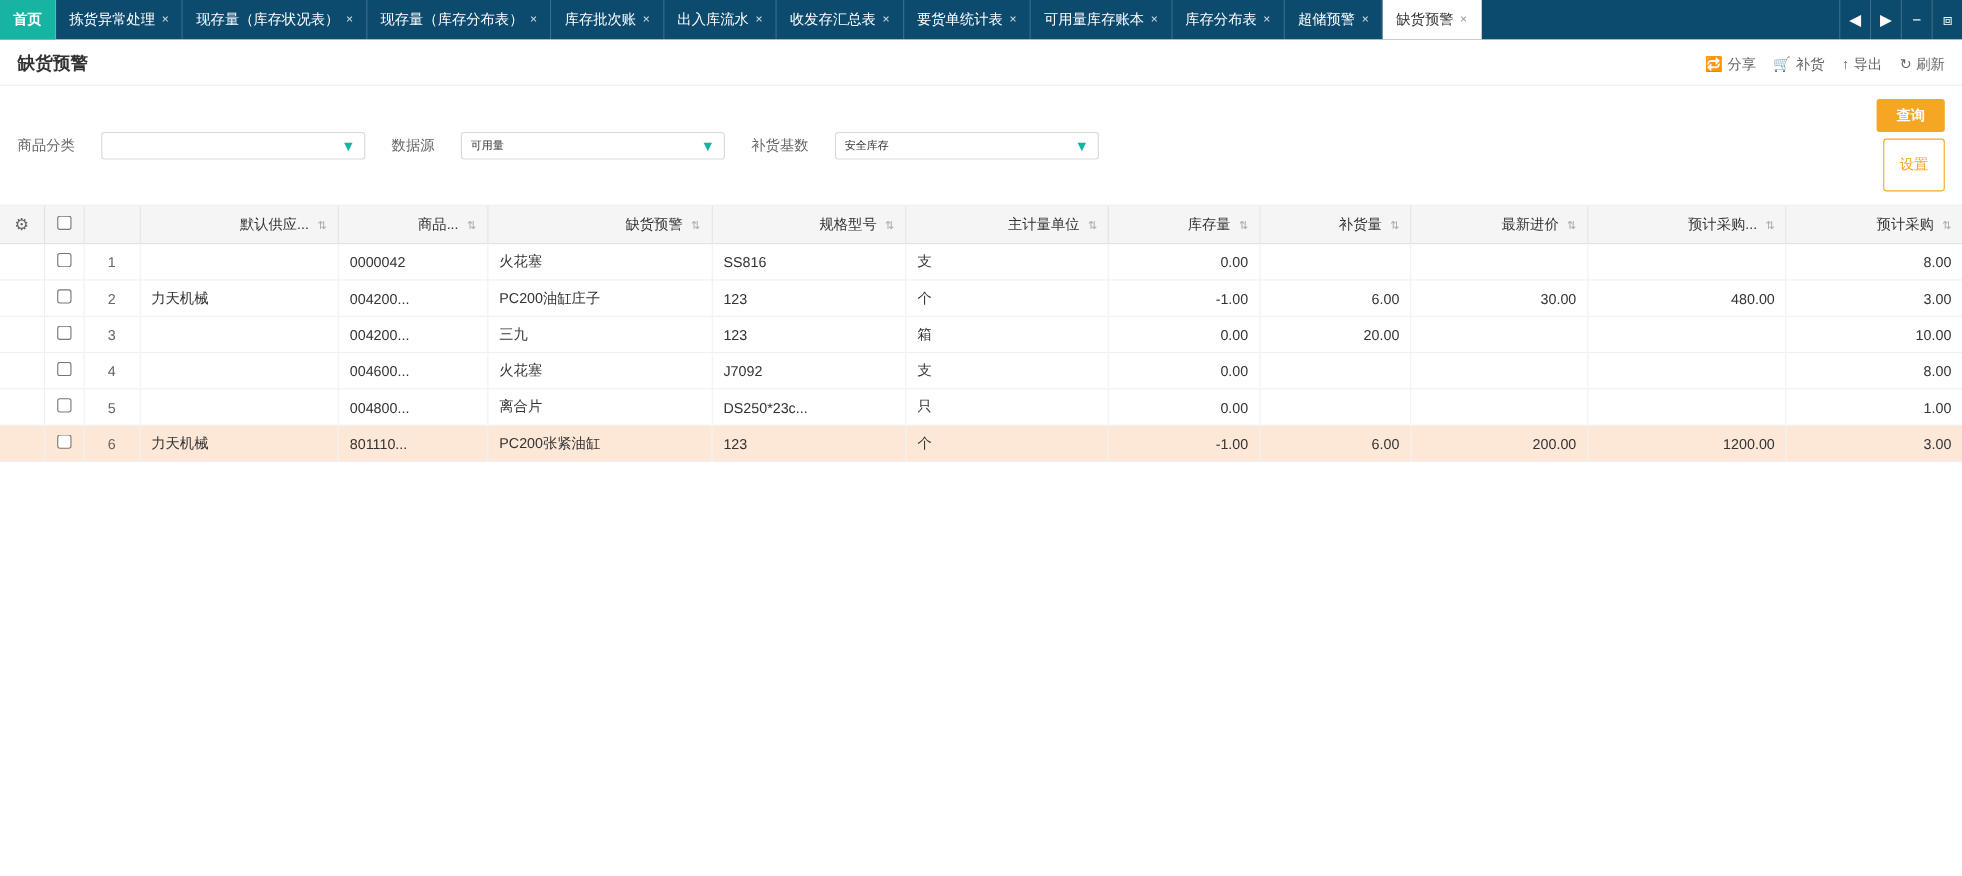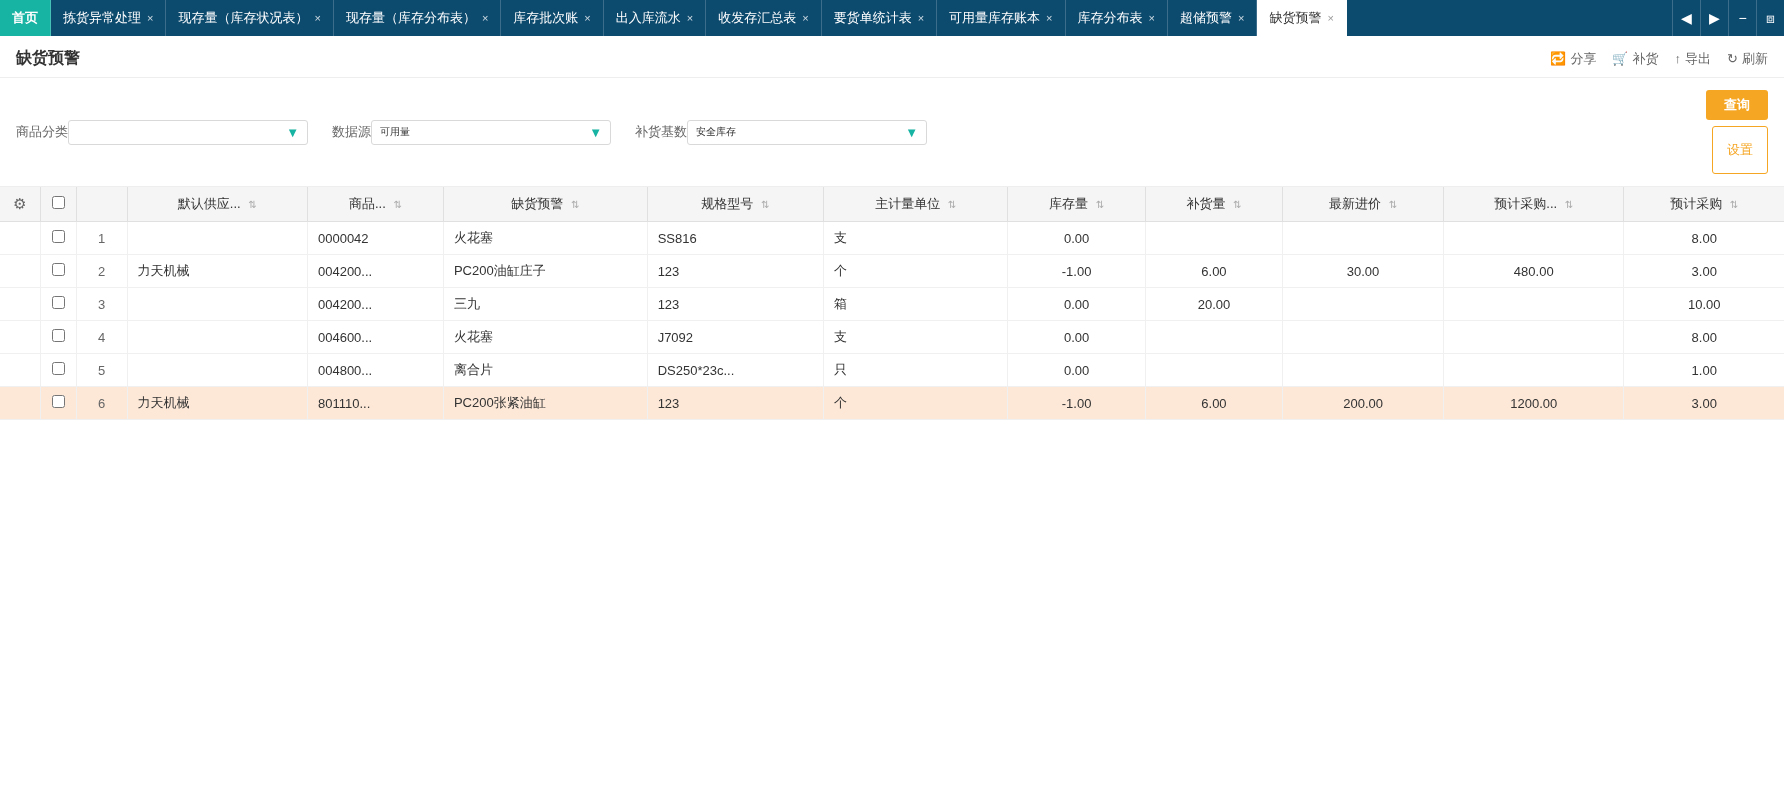--- a/index.html
+++ b/index.html
@@ -102,21 +102,21 @@
     .filter-row {
       display: flex;
       align-items: center;
       padding: 12px 16px;
       gap: 24px;
       border-bottom: 1px solid #eee;
     }
     .filter-group {
       display: flex;
       align-items: center;
-      gap: 0;
+      gap: 24px;
     }
     .filter-label {
       color: #666;
       white-space: nowrap;
       font-size: 13px;
     }
     .filter-select {
       display: flex;
       align-items: center;
       border: 1px solid #d9d9d9;
@@ -176,21 +176,21 @@
       width: 100%;
       border-collapse: collapse;
       font-size: 13px;
     }
     thead tr {
       background: #f5f5f5;
       border-bottom: 1px solid #e0e0e0;
     }
     thead th {
       padding: 8px 10px;
-      text-align: center;
+      text-align: right;
       color: #333;
       font-weight: normal;
       white-space: nowrap;
       border-right: 1px solid #e0e0e0;
       position: relative;
     }
     thead th:last-child { border-right: none; }
     thead th .sort-arrows {
       font-size: 10px;
       color: #aaa;
@@ -215,21 +215,21 @@
     }
     .checkbox-cell {
       text-align: center;
       width: 36px;
     }
     .settings-cell {
       text-align: center;
       width: 40px;
     }
     .num-right {
-      text-align: center;
+      text-align: right;
     }
     input[type="checkbox"] {
       cursor: pointer;
       accent-color: #17b3a3;
     }
     .gear-icon {
       font-size: 15px;
       color: #666;
       cursor: pointer;
     }

